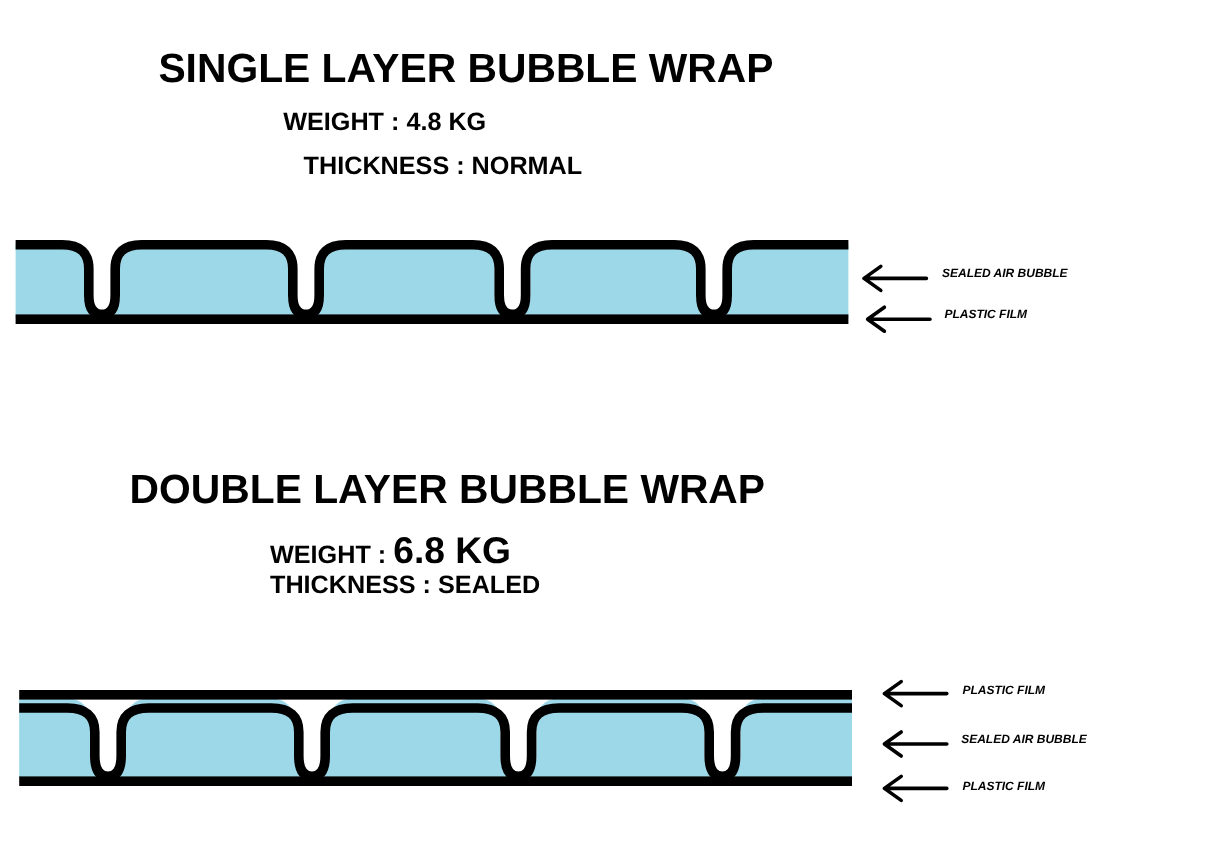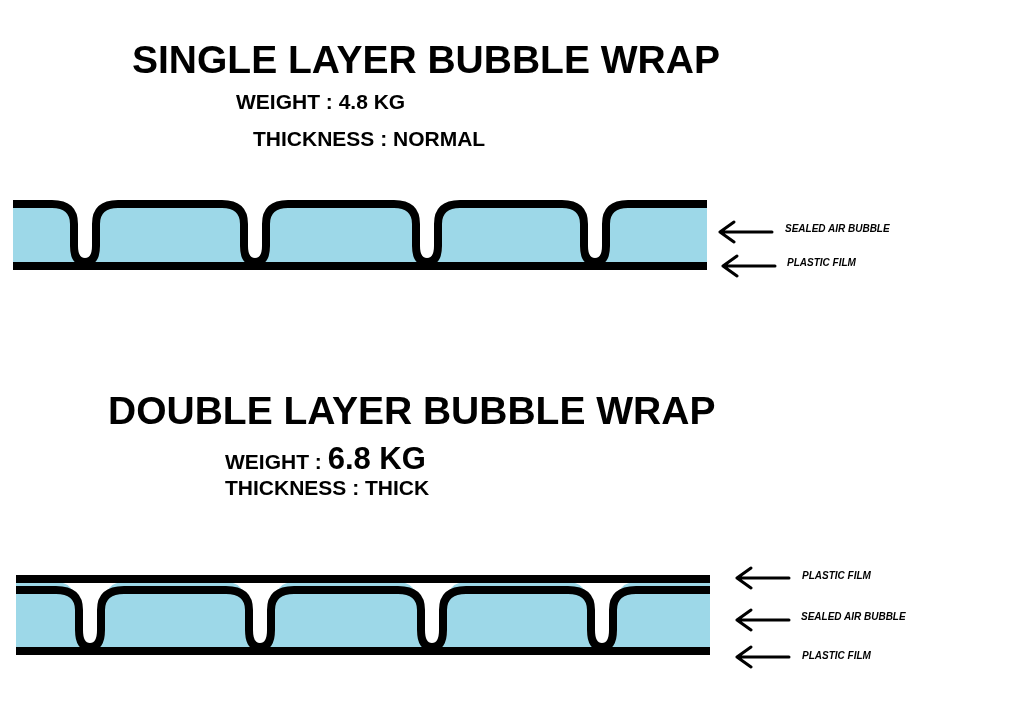--- a/index.html
+++ b/index.html
@@ -1,18 +1,18 @@
 <!DOCTYPE html>
 <html><head>
 <meta charset="utf-8">
 <style>
   html, body { margin: 0; padding: 0; background: #ffffff; }
   body { width: 1024px; height: 716px; position: relative; overflow: hidden;
          font-family: "Liberation Sans", "DejaVu Sans", sans-serif; color: #000; }
-  .title { position: absolute; font-weight: bold; font-size: 39px; letter-spacing: 0px; white-space: nowrap; }
+  .title { position: absolute; font-weight: bold; font-size: 34px; letter-spacing: 0px; white-space: nowrap; }
   .spec { position: absolute; font-weight: bold; font-size: 21px; white-space: nowrap; }
   .spec .big { font-size: 31px; }
   .label { position: absolute; font-weight: bold; font-size: 10px; white-space: nowrap; font-style: italic; }
   svg.diagram { position: absolute; left: 0; top: 0; }
 </style>
 </head>
 <body>
 
 <div class="title" style="left:132px; top:38px;">SINGLE LAYER BUBBLE WRAP</div>
 <div class="spec" style="left:236px; top:90px;">
@@ -20,21 +20,21 @@
 </div>
 <div class="spec" style="left:253px; top:127px;">
   <span>THICKNESS : </span><span>NORMAL</span>
 </div>
 
 <div class="title" style="left:108px; top:389px;">DOUBLE LAYER BUBBLE WRAP</div>
 <div class="spec" style="left:225px; top:441px;">
   <span>WEIGHT : </span><span class="big">6.8 KG</span>
 </div>
 <div class="spec" style="left:225px; top:476px;">
-  <span>THICKNESS : </span><span>THICK</span>
+  <span>THICKNESS : </span><span>SEALED</span>
 </div>
 
 <svg class="diagram" width="1024" height="716" viewBox="0 0 1024 716">
 
   <g>
 
     <rect x="13" y="204" width="694" height="61" fill="#9dd8e8"></rect>
 
     <g fill="#ffffff">
       <path d="M52,200 Q70,200 70,222 L70,246 Q70,260 85,260 Q100,260 100,246 L100,222 Q100,200 118,200 Z"></path>

